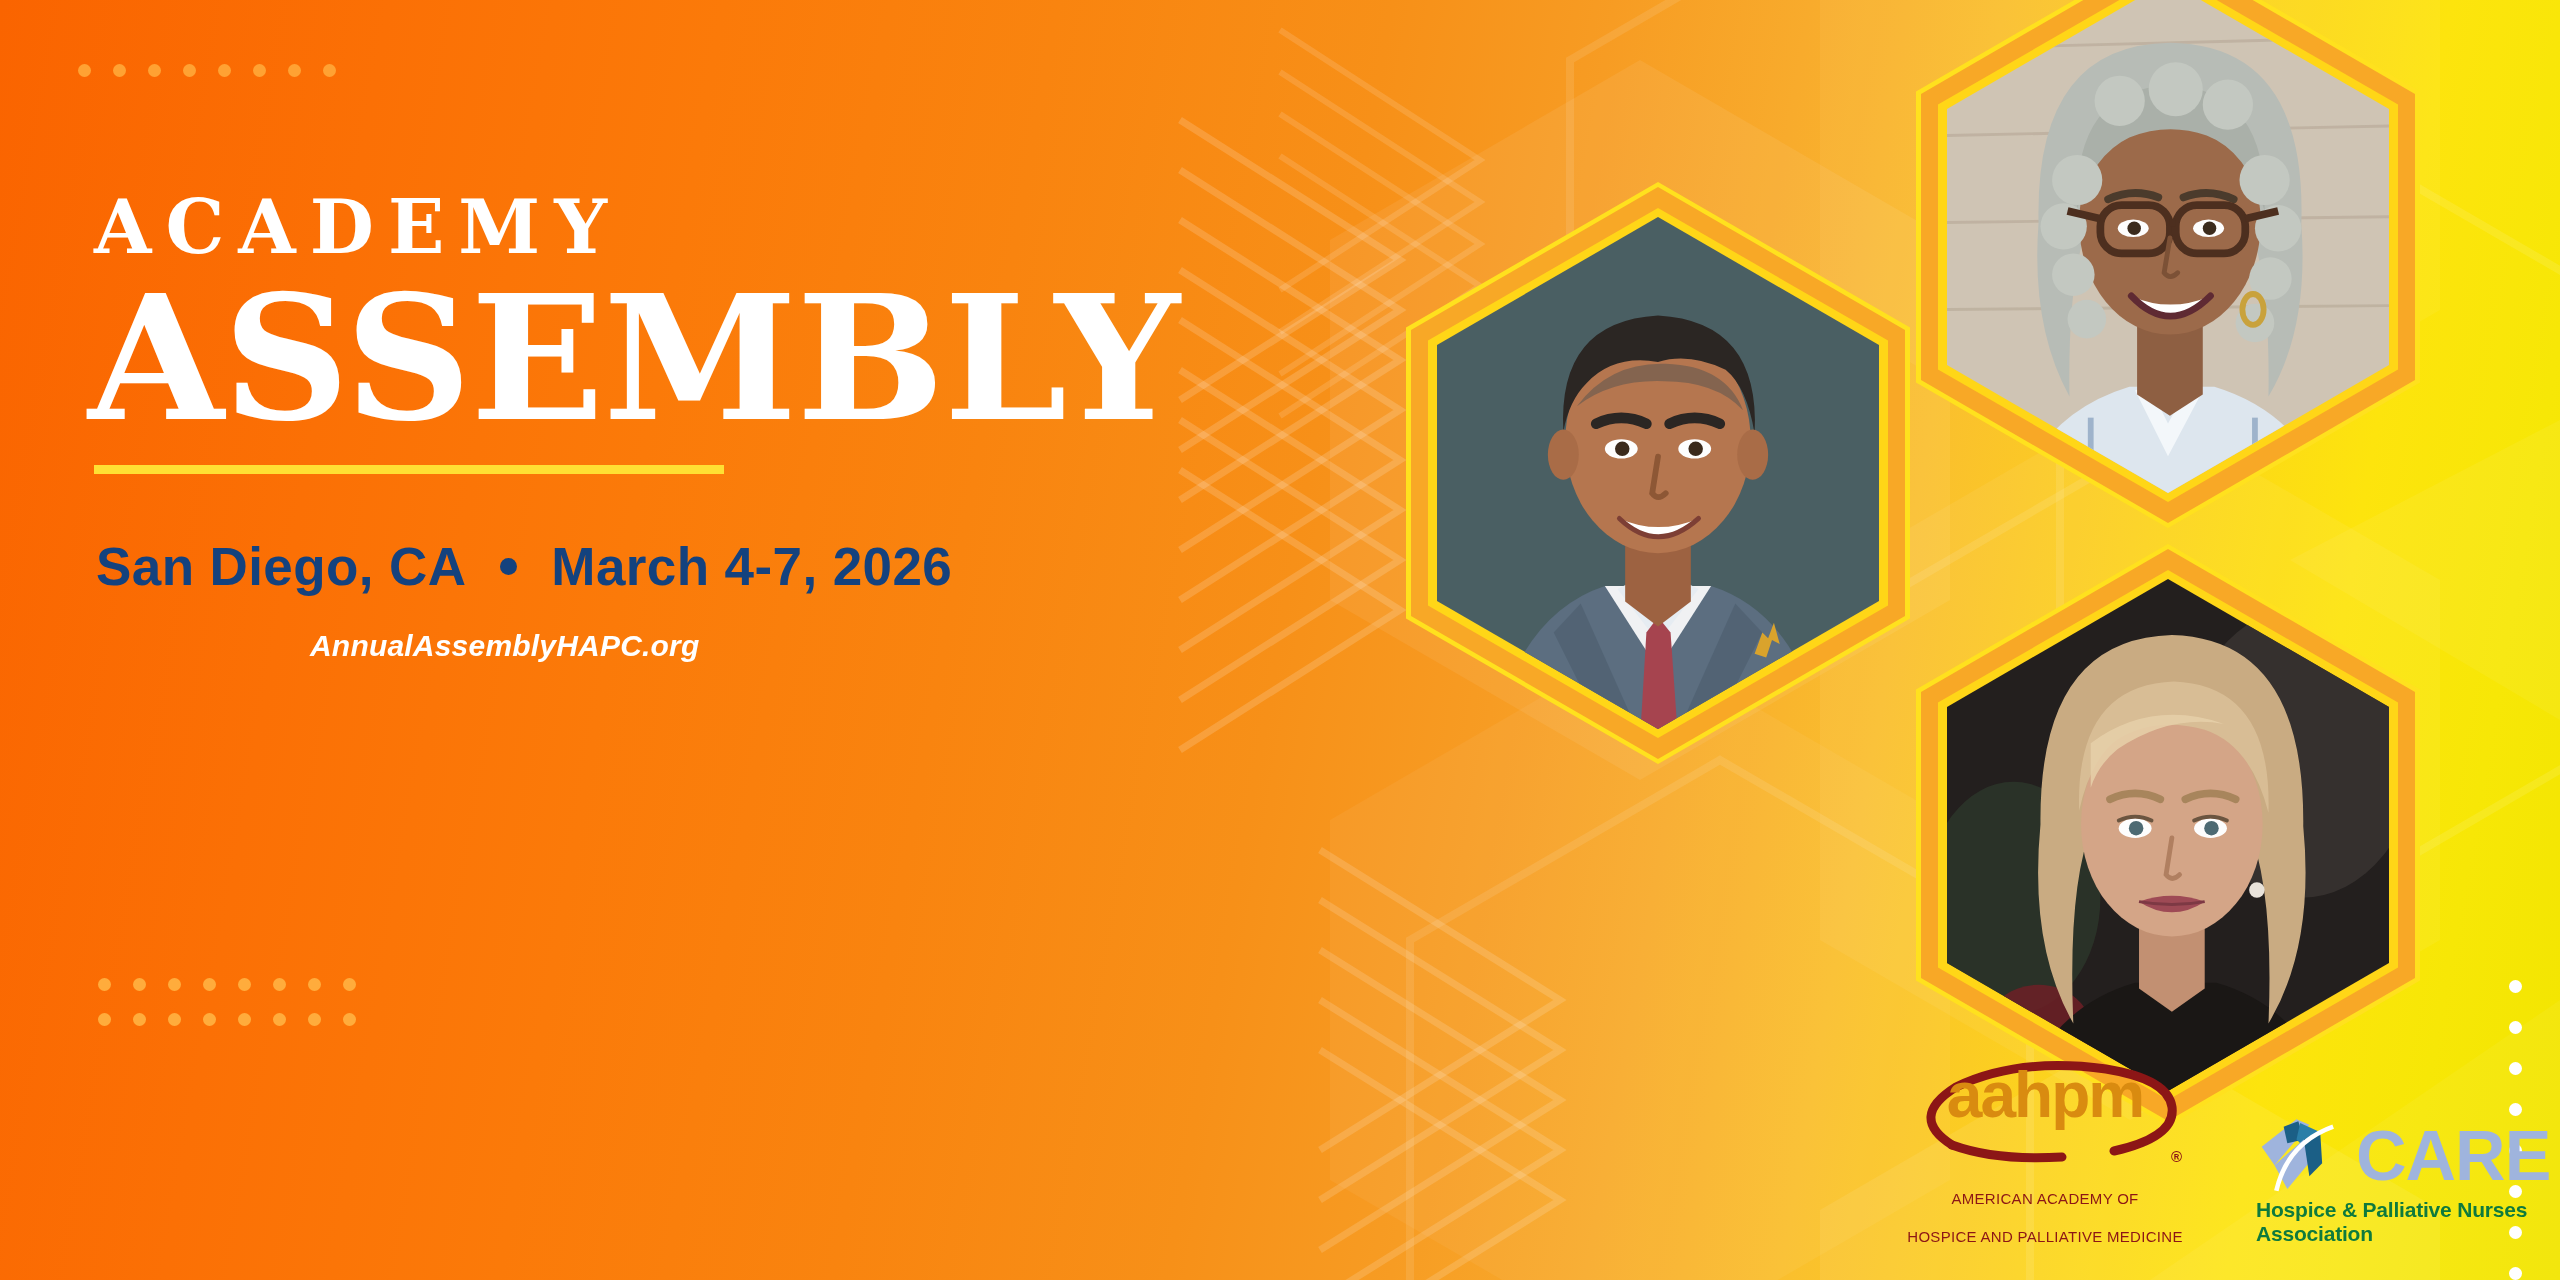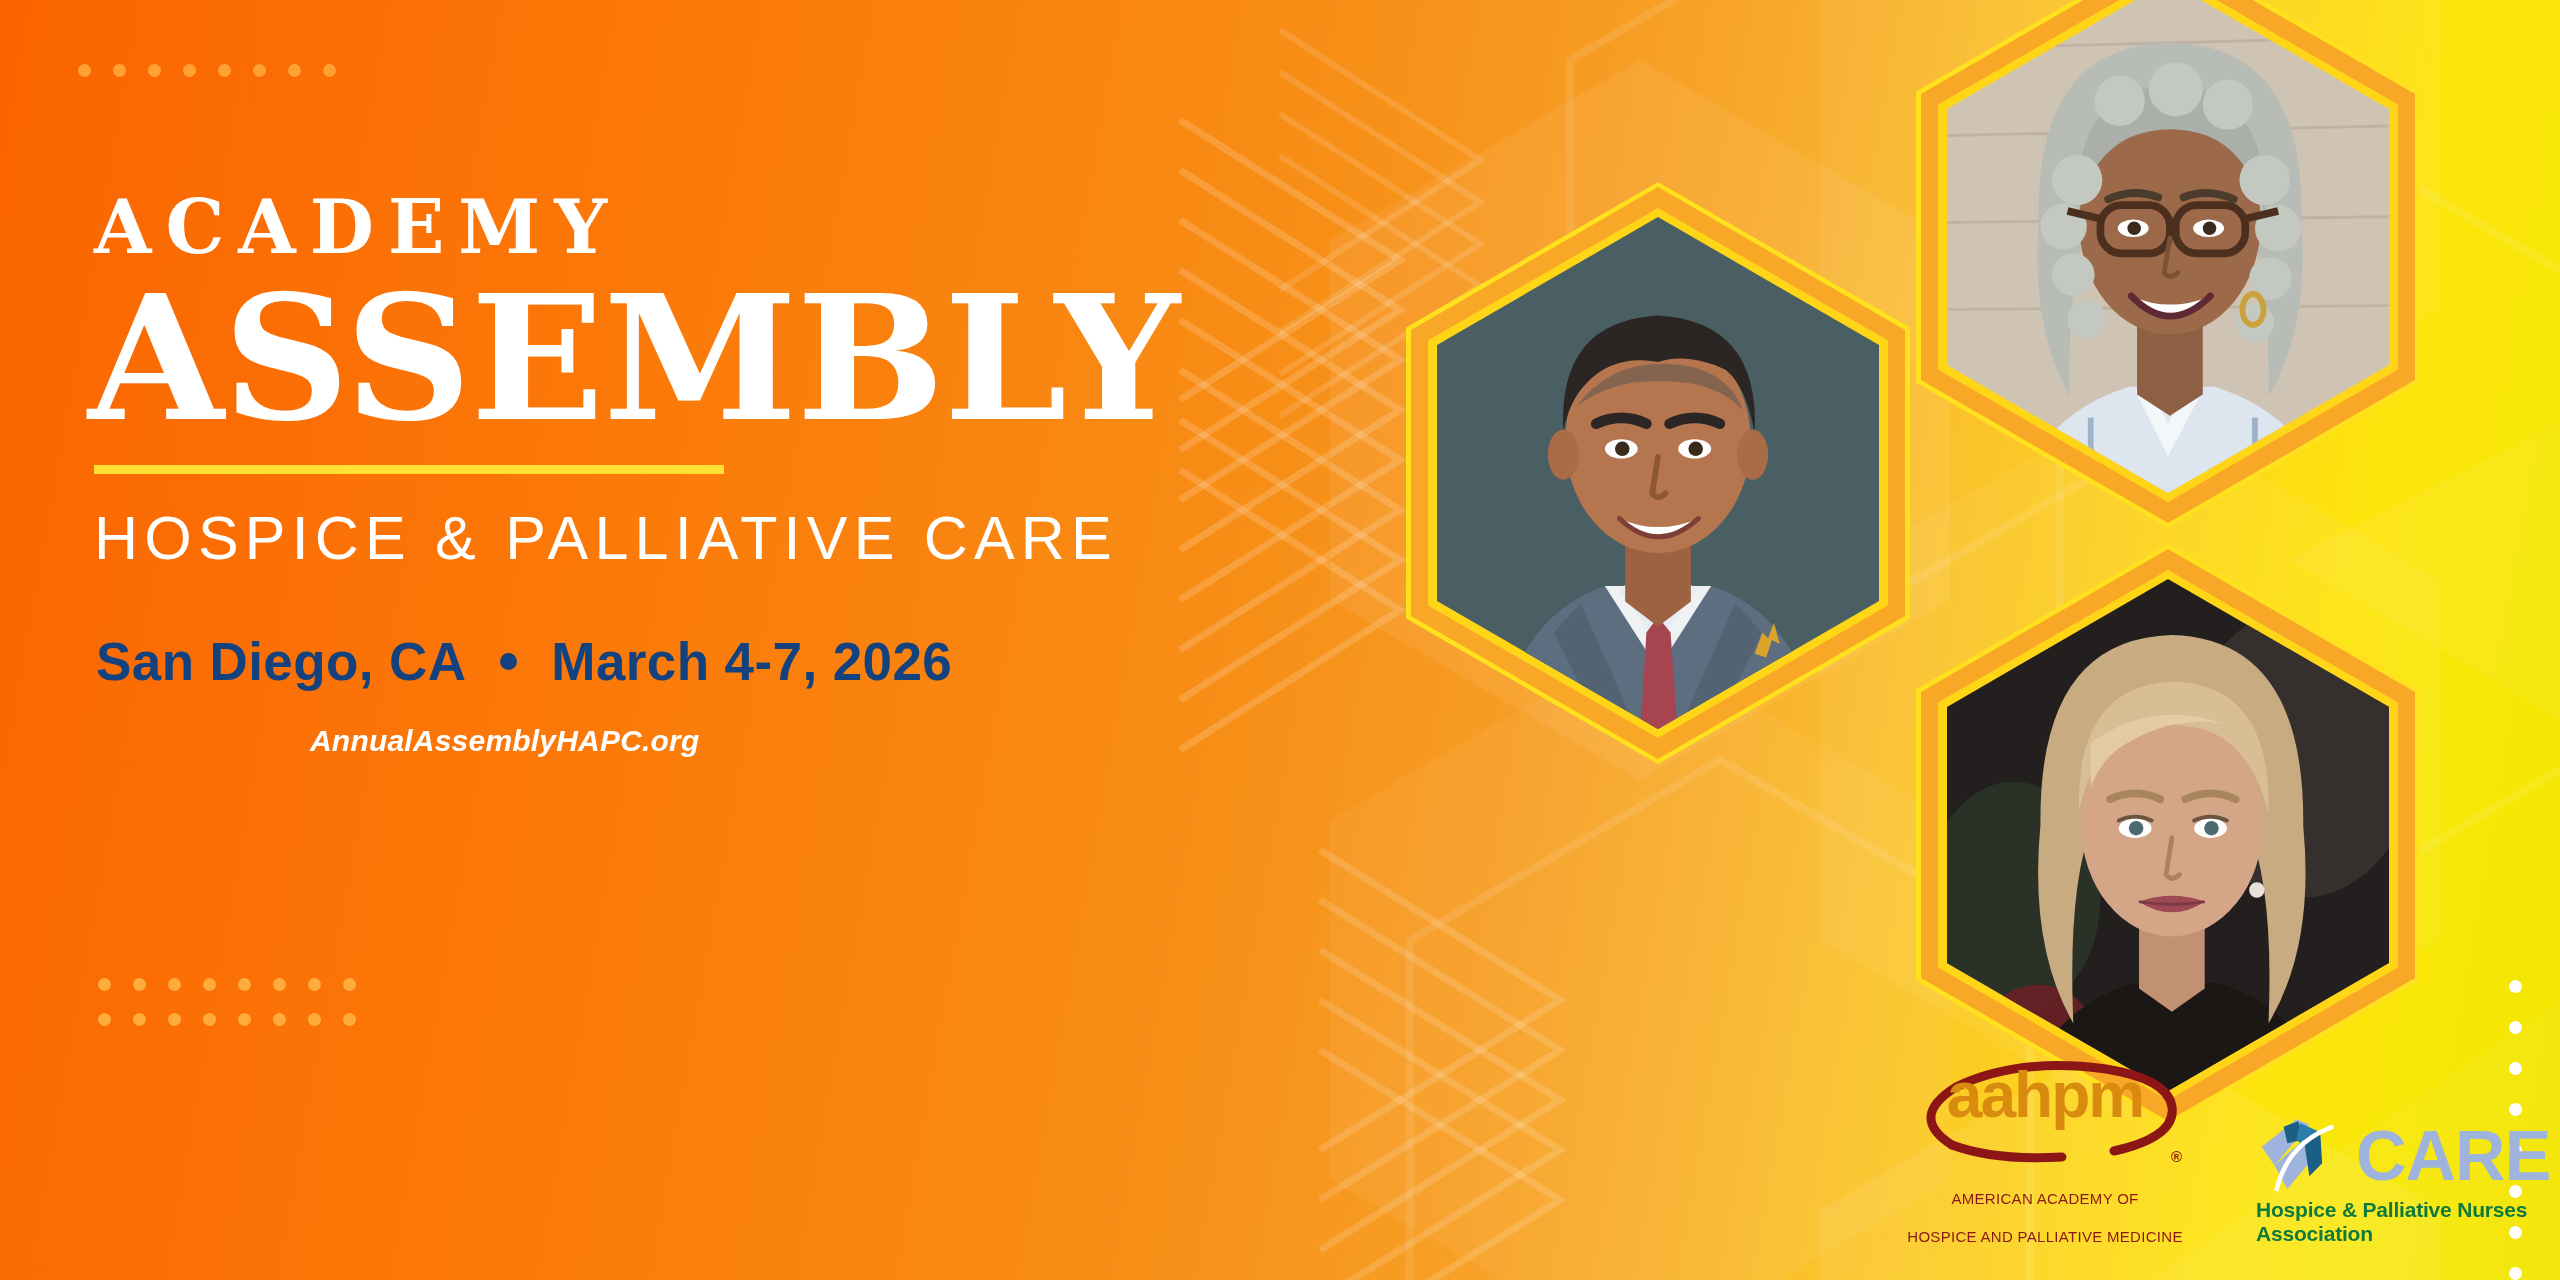--- a/index.html
+++ b/index.html
@@ -307,21 +307,20 @@
     <span></span>
       <span></span>
     <span></span>
       <span></span>
   </div>
 
   <div class="text-block">
     <div class="kicker">ACADEMY</div>
     <div class="headline">ASSEMBLY</div>
     <div class="rule"></div>
-    <div class="subhead">HOSPICE &amp; PALLIATIVE CARE</div>
 
     <div class="when-where">
       <span>San Diego, CA</span>
       <span class="bullet-dot"></span>
       <span>March 4-7, 2026</span>
     </div>
 
     <div class="url">AnnualAssemblyHAPC.org</div>
   </div>
 

